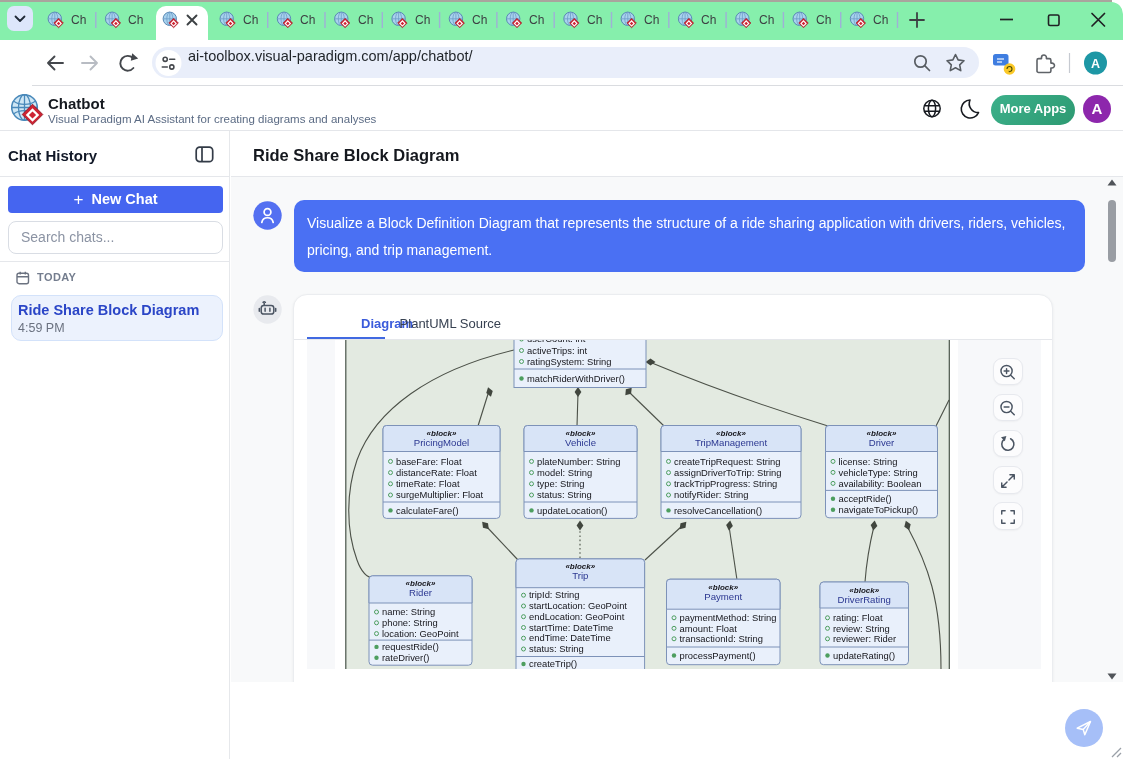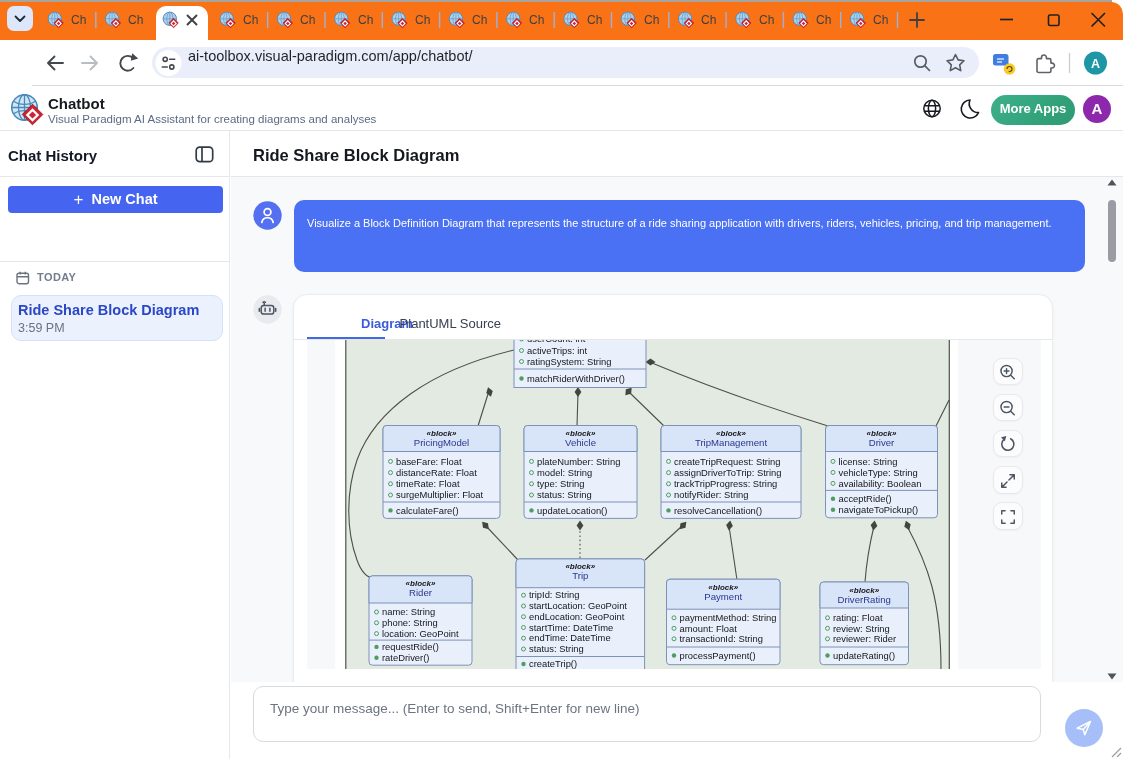--- a/index.html
+++ b/index.html
@@ -1,20 +1,20 @@
 <!DOCTYPE html>
 <html><head><meta charset="utf-8">
 <style>
 * { margin:0; padding:0; }
 body { width:1123px; height:759px; font-family:"Liberation Sans", sans-serif; overflow:hidden; position:relative; background:#fff; }
 div, span { white-space:nowrap; }
 svg text { font-family:"Liberation Sans", sans-serif; }
 </style></head>
 <body>
-<div style="position:absolute;left:0;top:0;width:1123px;height:40px;background:#f97316;">
+<div style="position:absolute;left:0;top:0;width:1123px;height:40px;background:#86efac;">
 <div style="position:absolute;left:0;top:0;width:1123px;height:2px;background:#a9a49d;"></div>
 <div style="position:absolute;left:7px;top:6px;width:26px;height:25px;border-radius:7px;background:#dde6fb;"></div>
     <div style="position:absolute;left:71px;top:13px;width:22px;font-size:12px;color:#3d4043;overflow:hidden;">Ch</div>
     <div style="position:absolute;left:128px;top:13px;width:22px;font-size:12px;color:#3d4043;overflow:hidden;">Ch</div>
     <div style="position:absolute;left:156px;top:6px;width:52px;height:34px;background:#fff;border-radius:10px 10px 0 0;"></div>
     <div style="position:absolute;left:243px;top:13px;width:22px;font-size:12px;color:#3d4043;overflow:hidden;">Ch</div>
     <div style="position:absolute;left:300px;top:13px;width:22px;font-size:12px;color:#3d4043;overflow:hidden;">Ch</div>
     <div style="position:absolute;left:358px;top:13px;width:22px;font-size:12px;color:#3d4043;overflow:hidden;">Ch</div>
     <div style="position:absolute;left:415px;top:13px;width:22px;font-size:12px;color:#3d4043;overflow:hidden;">Ch</div>
     <div style="position:absolute;left:472px;top:13px;width:22px;font-size:12px;color:#3d4043;overflow:hidden;">Ch</div>
@@ -246,40 +246,43 @@
 <div style="position:absolute;left:1083px;top:9px;width:28px;height:28px;border-radius:50%;background:#8d27ac;color:#fff;font-size:15px;font-weight:bold;text-align:center;line-height:28px;">A</div>
 </div>
 <div style="position:absolute;left:0;top:131px;width:230px;height:628px;background:#fff;border-right:1px solid #e6e8eb;box-sizing:border-box;">
 <div style="position:absolute;left:8px;top:16px;font-size:15px;font-weight:bold;color:#111827;">Chat History</div>
 <svg style="position:absolute;left:195px;top:15px;" width="20" height="18" viewBox="0 0 20 18">
       <rect x="1.2" y="1.2" width="16.5" height="14.5" rx="3.5" fill="none" stroke="#333b47" stroke-width="1.7"></rect>
       <line x1="7" y1="1.5" x2="7" y2="15.5" stroke="#333b47" stroke-width="1.7"></line>
     </svg>
 <div style="position:absolute;left:0;top:45px;width:230px;height:1px;background:#e5e7eb;"></div>
 <div style="position:absolute;left:8px;top:55px;width:215px;height:27px;border-radius:4px;background:#4565f0;color:#fff;text-align:center;font-size:14.5px;font-weight:600;line-height:26px;"><span style="font-size:17px;font-weight:400;position:relative;top:0.5px;">+</span>&nbsp;&nbsp;New Chat</div>
+<div style="position:absolute;left:8px;top:90px;width:215px;height:33px;border-radius:8px;border:1px solid #d9dde4;box-sizing:border-box;">
+      <span style="position:absolute;left:12px;top:7px;font-size:14px;color:#8b93a3;">Search chats...</span>
+    </div>
 <div style="position:absolute;left:0;top:130px;width:230px;height:1px;background:#e5e7eb;"></div>
 <svg style="position:absolute;left:16px;top:140px;" width="14" height="14" viewBox="0 0 14 14">
       <g stroke="#6b7280" stroke-width="1.4" fill="none">
         <rect x="1" y="2.2" width="11.5" height="10.5" rx="2"></rect>
         <path d="M1 5.8 h 11.5 M4.2 0.8 v 2.8 M9.3 0.8 v 2.8"></path>
       </g>
     </svg>
 <div style="position:absolute;left:37px;top:140px;font-size:11px;font-weight:bold;color:#747d8e;letter-spacing:0.4px;">TODAY</div>
 <div style="position:absolute;left:11px;top:164px;width:212px;height:46px;border-radius:10px;background:#ecf2fd;border:1px solid #d3e2fa;box-sizing:border-box;">
 <div style="position:absolute;left:6px;top:6px;font-size:14.5px;font-weight:600;color:#2b46c7;">Ride Share Block Diagram</div>
-<div style="position:absolute;left:6px;top:25px;font-size:12.5px;color:#6b7280;">3:59 PM</div>
+<div style="position:absolute;left:6px;top:25px;font-size:12.5px;color:#6b7280;">4:59 PM</div>
 </div>
 </div>
 <div style="position:absolute;left:231px;top:131px;width:892px;height:628px;background:#fff;">
 <div style="position:absolute;left:22px;top:15px;font-size:16.5px;font-weight:bold;color:#15181e;">Ride Share Block Diagram</div>
 <div style="position:absolute;left:0;top:45px;width:892px;height:1px;background:#e5e7eb;"></div>
 </div>
 <div style="position:absolute;left:231px;top:177px;width:892px;height:505px;background:#f8f9fa;overflow:hidden;">
 <div style="position:absolute;left:63px;top:23px;width:791px;height:72px;border-radius:10px;background:#4a70f3;"></div>
-<div style="position:absolute;left:76px;top:33px;width:763px;font-size:11px;line-height:27px;color:#fff;white-space:normal;">Visualize a Block Definition Diagram that represents the structure of a ride sharing application with drivers, riders, vehicles, pricing, and trip management.</div>
+<div style="position:absolute;left:76px;top:33px;width:763px;font-size:14px;line-height:27px;color:#fff;white-space:normal;">Visualize a Block Definition Diagram that represents the structure of a ride sharing application with drivers, riders, vehicles, pricing, and trip management.</div>
 <div style="position:absolute;left:61.69999999999999px;top:116.60000000000002px;width:760px;height:600px;border-radius:14px;background:#fff;border:1px solid #ebedf0;box-sizing:border-box;box-shadow:0 1px 3px rgba(16,24,40,.06);"></div>
 <div style="position:absolute;left:92px;top:139px;font-size:13px;font-weight:600;color:#3b5bdb;margin-left:38px;">Diagram</div>
 <div style="position:absolute;left:168.60000000000002px;top:139px;font-size:13px;color:#374151;">PlantUML Source</div>
 <div style="position:absolute;left:75.80000000000001px;top:160.3px;width:78px;height:2.2px;background:#4169e1;"></div>
 <div style="position:absolute;left:62.69999999999999px;top:161.8px;width:758px;height:1px;background:#e5e7eb;"></div>
 <div style="position:absolute;left:76px;top:163px;width:734px;height:329px;background:#f7f8fa;overflow:hidden;"></div>
 </div>
 <div style="position:absolute;left:307px;top:340px;width:734px;height:329px;overflow:hidden;">
     <svg style="position:absolute;left:0;top:0;" width="734" height="329" viewBox="307 340 734 329">
       <rect x="335" y="340" width="623" height="340" fill="#ffffff"></rect>
@@ -501,23 +504,20 @@
       <path d="M12.1 13.2 v 3 M16.9 13.2 v 3" stroke-linecap="round"></path>
       <path d="M6.3 13.5 v 2.8 M22.7 13.5 v 2.8" stroke-linecap="round"></path>
     </g>
   </svg>
 <svg style="position:absolute;left:1104px;top:177px;" width="19" height="505" viewBox="0 0 19 505">
 <rect x="4" y="23" width="8" height="62" rx="4" fill="#999da3"></rect>
 <polygon points="8,2.5 12.5,8.5 3.5,8.5" fill="#505459"></polygon>
 <polygon points="8,502.5 12.5,496.5 3.5,496.5" fill="#505459"></polygon>
 </svg>
 <div style="position:absolute;left:231px;top:682px;width:892px;height:77px;background:#fff;">
-<div style="position:absolute;left:22px;top:4px;width:788px;height:56px;border-radius:10px;border:1px solid #d6dae1;box-sizing:border-box;background:#fff;">
-<span style="position:absolute;left:16px;top:14px;font-size:13.5px;color:#6d7480;">Type your message... (Enter to send, Shift+Enter for new line)</span>
-    </div>
 <div style="position:absolute;left:834px;top:27px;width:38px;height:38px;border-radius:50%;background:#a6bff8;">
       <svg width="18" height="18" viewBox="0 0 18 18" style="position:absolute;left:10px;top:10px;">
         <path d="M2.2 9.2 L15.5 2.5 L9.8 15.8 L8.2 10.4 Z" fill="none" stroke="#fff" stroke-width="1.5" stroke-linejoin="round"></path>
         <path d="M8.2 10.4 L15.5 2.5" stroke="#fff" stroke-width="1.5"></path>
       </svg>
     </div>
 <svg style="position:absolute;left:877px;top:62px;" width="15" height="15" viewBox="0 0 15 15">
       <path d="M13 4 L4 13 M13 9 L9 13" stroke="#9aa0a8" stroke-width="1.3"></path>
     </svg>
 </div>

